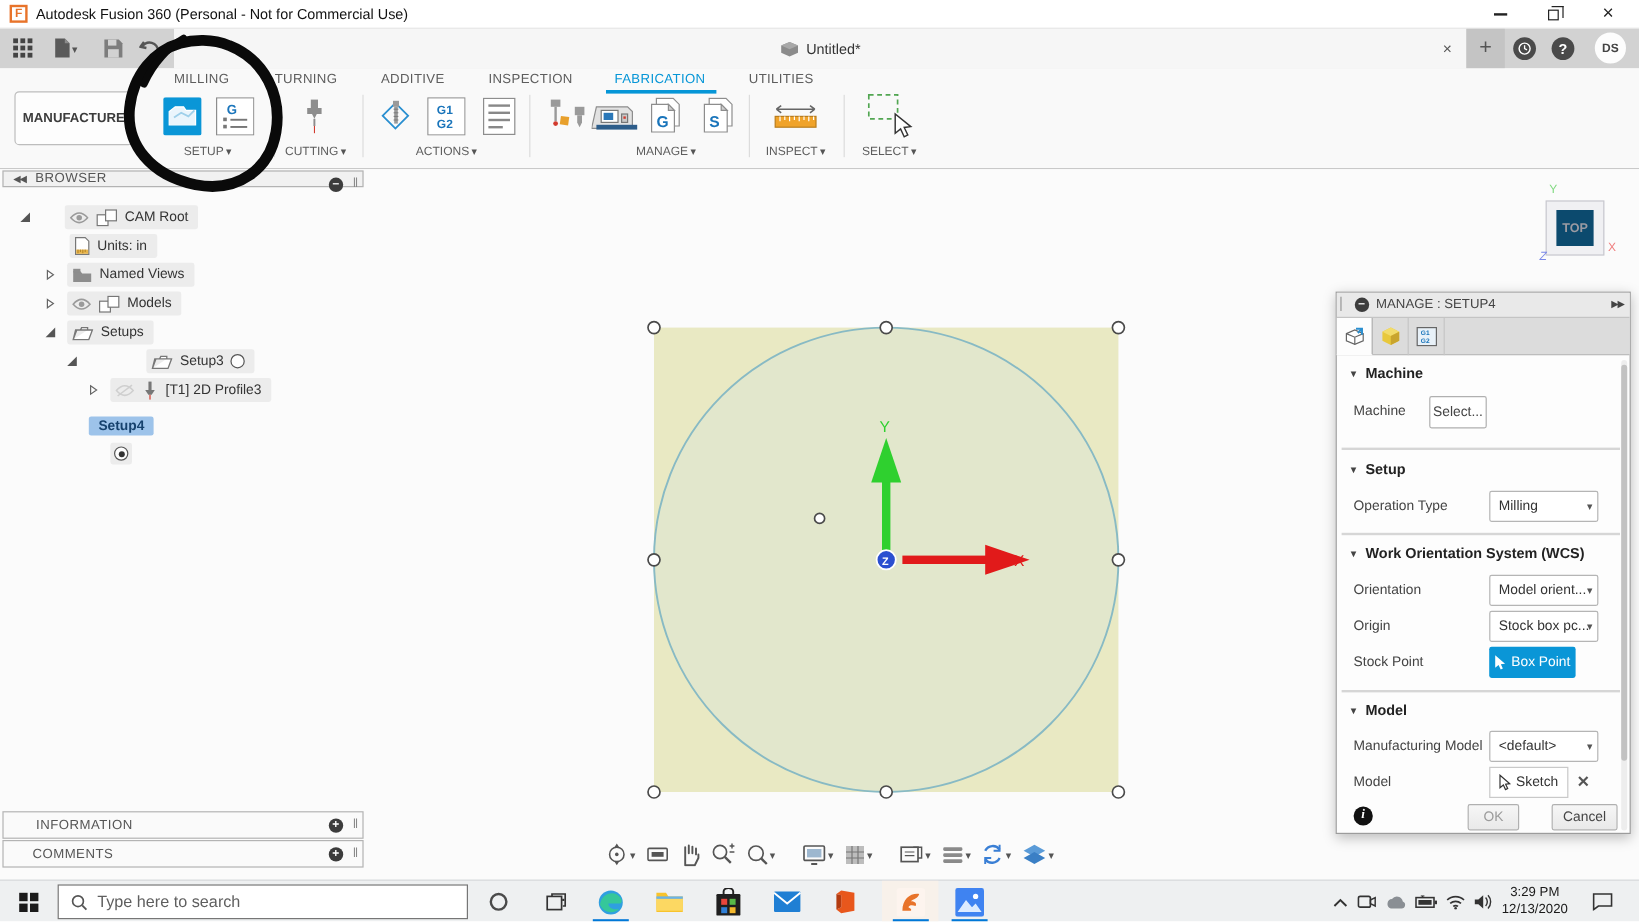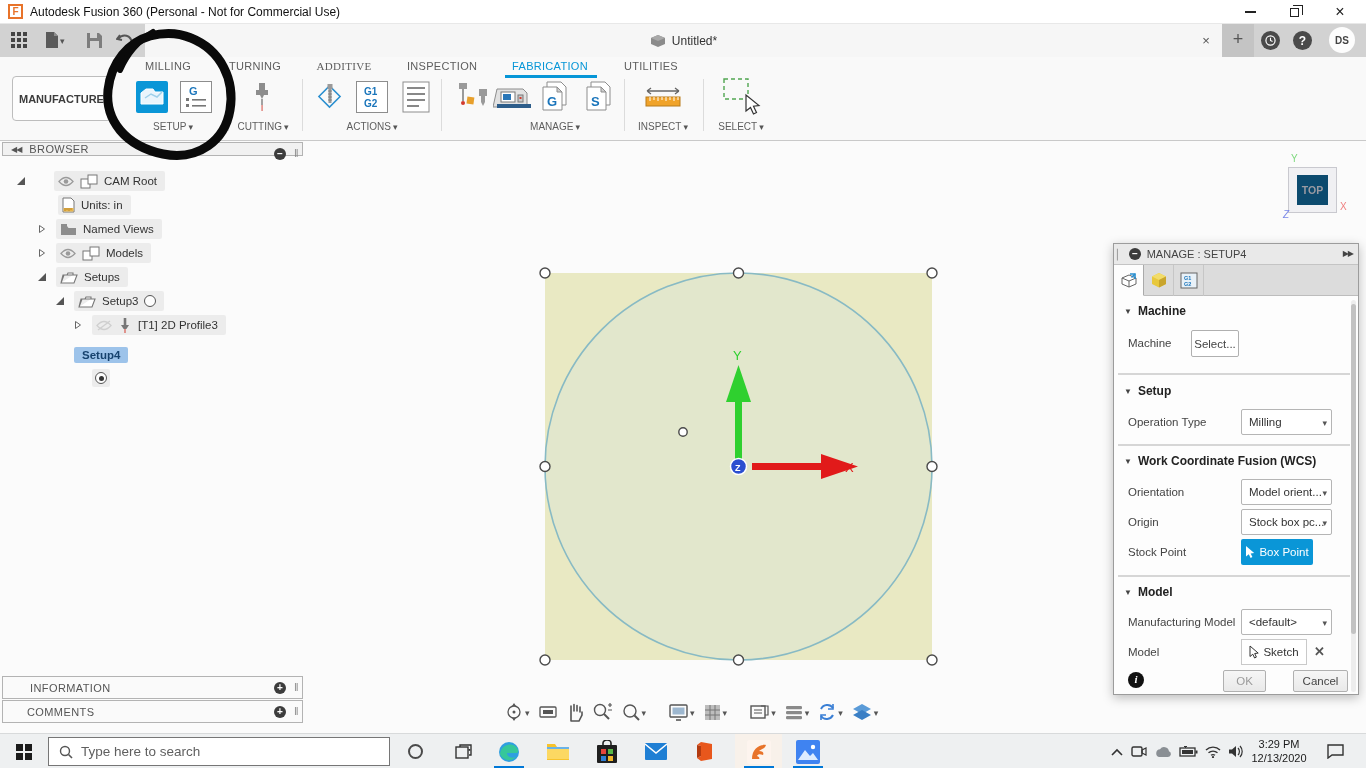--- a/index.html
+++ b/index.html
@@ -189,21 +189,21 @@
         <circle cx="6" cy="6" r="5" fill="none" stroke="#fff" stroke-width="1.3"></circle>
         <path d="M6 3 V6 L8.2 7.2" stroke="#fff" stroke-width="1.2" fill="none"></path>
       </svg>
   </div>
   <div class="round-dark abs" style="left:1293px;top:31px;width:19px;height:19px;font-size:12px;font-weight:bold;">?</div>
   <div class="avatar">DS</div>
 
   <div class="ribbon">
     <div class="rtab" style="left:138px;width:60px;">MILLING</div>
     <div class="rtab" style="left:225px;width:60px;">TURNING</div>
-    <div class="rtab" style="left:314px;width:60px;font-family:Liberation Serif, serif;">ADDITIVE</div>
+    <div class="rtab" style="left:314px;width:60px;">ADDITIVE</div>
     <div class="rtab" style="left:407px;width:70px;">INSPECTION</div>
     <div class="rtab active" style="left:509px;width:82px;">FABRICATION</div>
     <div class="rtab" style="left:621px;width:60px;">UTILITIES</div>
     <div class="tab-underline"></div>
 
     <div class="workspace-btn">MANUFACTURE</div>
 
     <div class="ric" style="left:136px;">
       <svg width="32" height="32" viewBox="0 0 32 32">
           <rect width="32" height="32" rx="2" fill="#0a96d7"></rect>
@@ -440,21 +440,21 @@
         </svg>
       </span>
     <span class="pill" style="margin-left:9px;">
       <svg width="18" height="13" viewBox="0 0 18 13">
           <path d="M1 12 L3 4 h4 l1 -2 h5 v2 M1 12 h13 l3 -8 h-13 z" fill="#fff" stroke="#777" stroke-width="1.1"></path>
         </svg>
       <span class="tlabel">Setups</span>
     </span>
   </div>
 
-  <div class="trow" style="left:55px;top:290px;">
+  <div class="trow" style="left:55px;top:290px;gap:48px;">
     <span class="expander">
         <svg width="10" height="10">
           <path d="M9 1 L9 9 L1 9 Z" fill="#555"></path>
         </svg>
       </span>
     <span class="pill" style="margin-left:9px;">
       <svg width="18" height="13" viewBox="0 0 18 13">
           <path d="M1 12 L3 4 h4 l1 -2 h5 v2 M1 12 h13 l3 -8 h-13 z" fill="#fff" stroke="#777" stroke-width="1.1"></path>
         </svg>
       <span class="tlabel">Setup3</span>
@@ -631,21 +631,21 @@
         <span>Setup</span>
       </div>
     <div class="dlg-label" style="top:172px;">Operation Type</div>
     <div class="dd" style="top:165px;">
         <span>Milling</span>
         <span class="caret"></span>
       </div>
     <div class="dlg-sep" style="top:200px;"></div>
 
     <div class="sec-title" style="top:210px;">
-        <span>Work Coordinate Fusion (WCS)</span>
+        <span>Work Orientation System (WCS)</span>
       </div>
     <div class="dlg-label" style="top:242px;">Orientation</div>
     <div class="dd" style="top:235px;">
         <span>Model orient...</span>
         <span class="caret"></span>
       </div>
     <div class="dlg-label" style="top:272px;">Origin</div>
     <div class="dd" style="top:265px;">
         <span>Stock box pc...</span>
         <span class="caret"></span>

